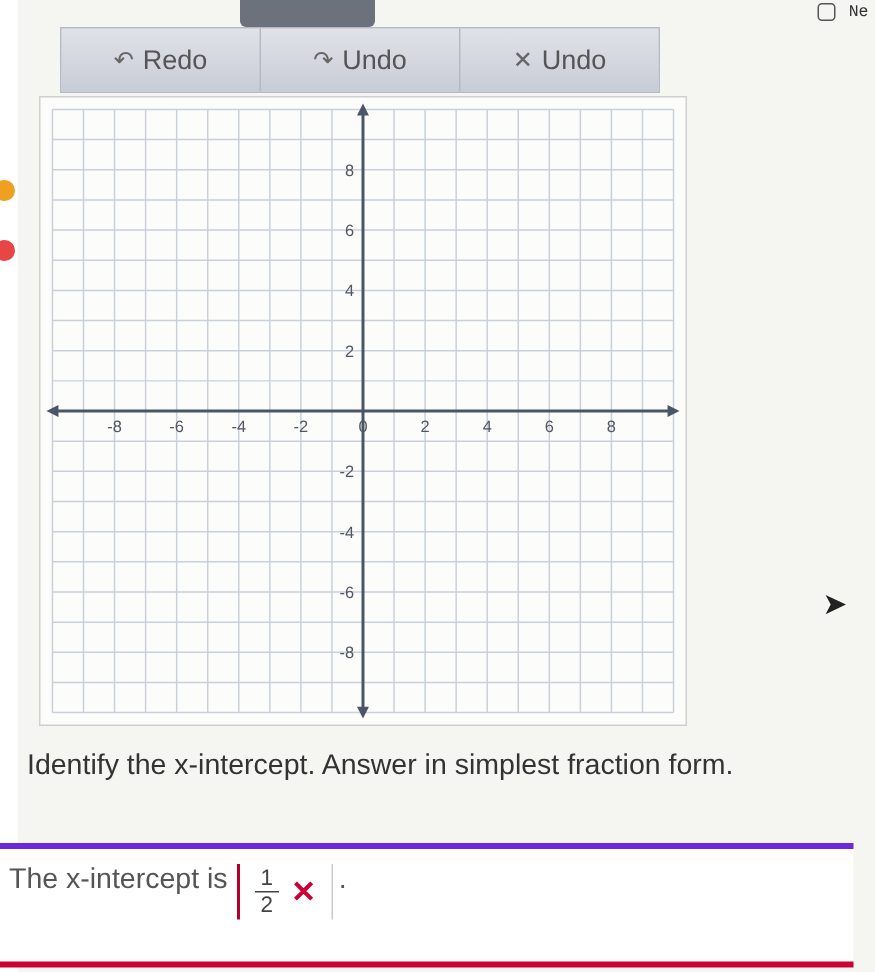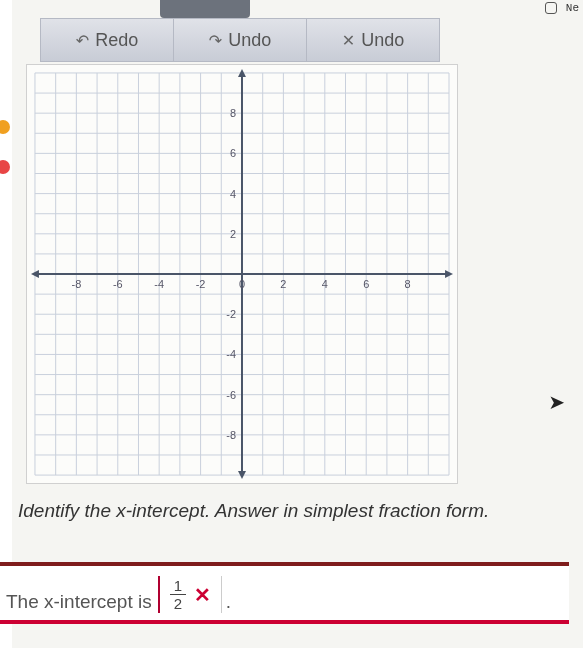--- a/index.html
+++ b/index.html
@@ -77,33 +77,32 @@
     position: absolute;
     inset: 0;
   }
   .question {
     position: absolute;
     top: 500px;
     left: 18px;
     right: 18px;
     font-size: 19px;
     color: #333;
-    font-style: italic;
   }
   .answer-bar {
     position: absolute;
     top: 562px;
     left: 0;
     right: 14px;
-    border-top: 4px solid #7f1d1d;
+    border-top: 4px solid #6d28d9;
     border-bottom: 4px solid #cc0033;
     background: #fff;
-    padding: 10px 6px 7px 6px;
+    padding: 10px 6px 28px 6px;
     display: flex;
-    align-items: flex-end;
+    align-items: flex-start;
     font-size: 19px;
     color: #555;
   }
   .answer-box {
     display: inline-flex;
     align-items: center;
     border-left: 2px solid #b00030;
     border-right: 1px solid #ccc;
     padding: 2px 10px;
     margin-left: 6px;

